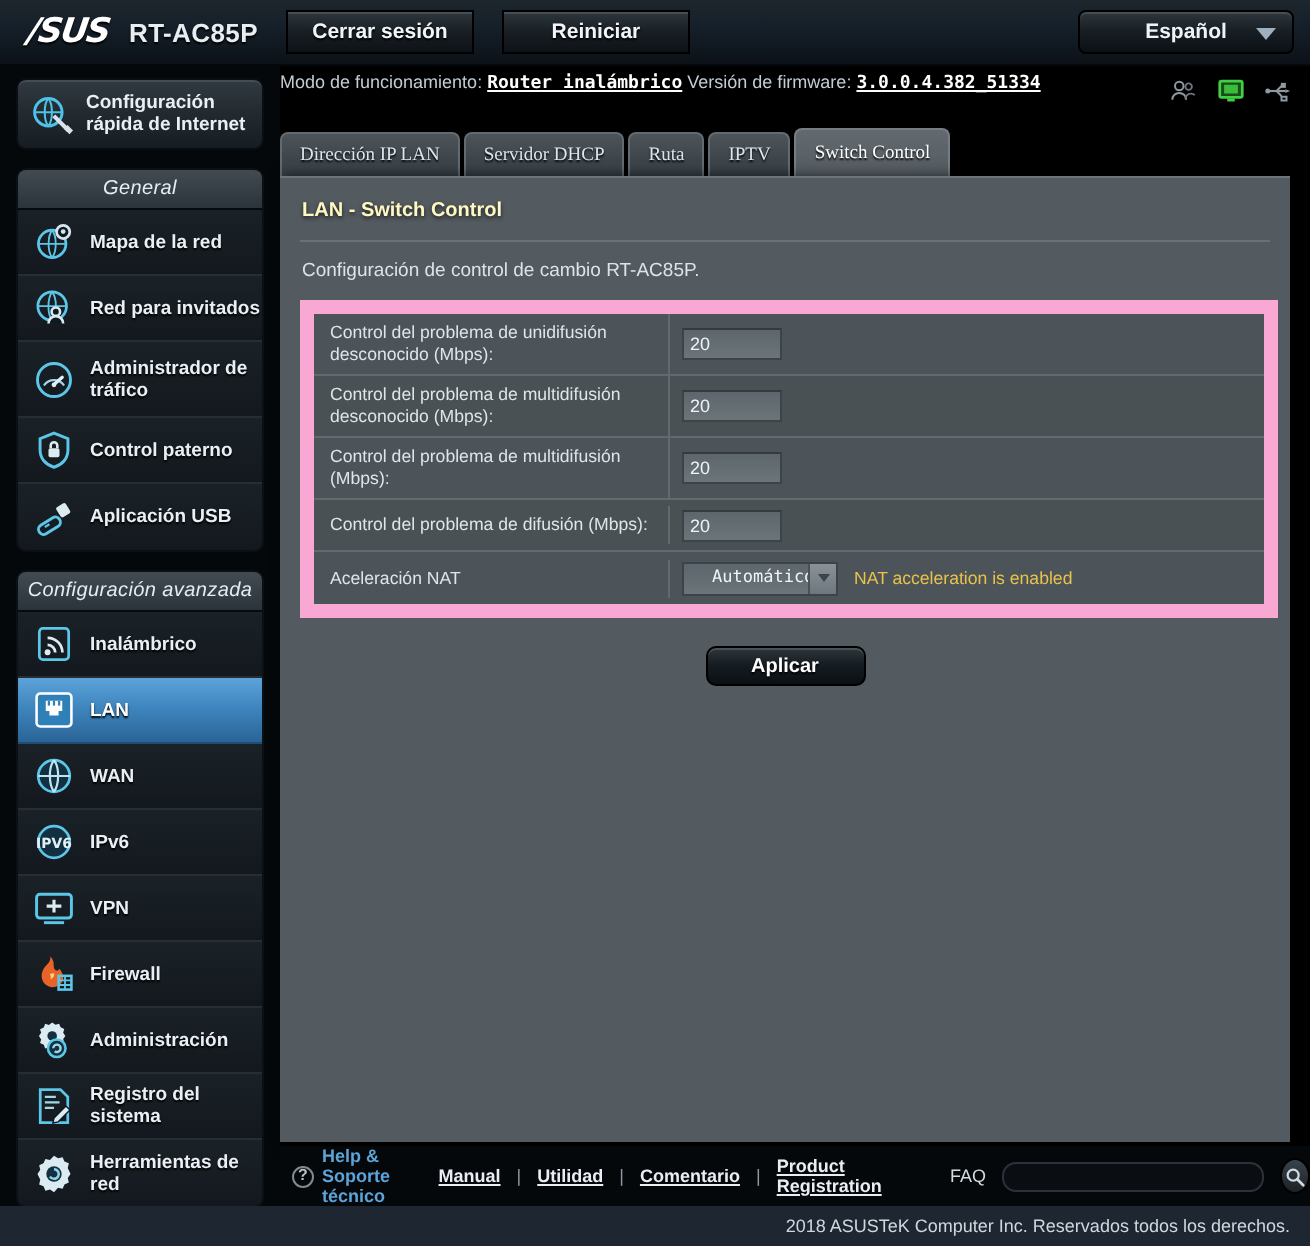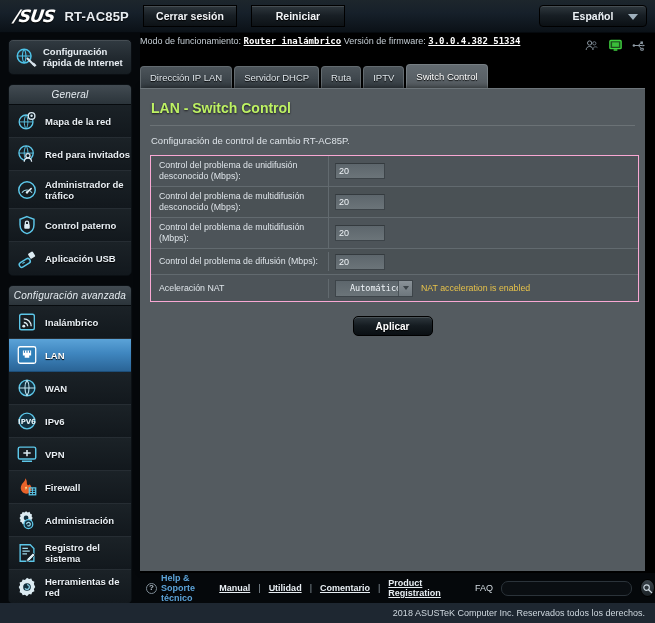--- a/index.html
+++ b/index.html
@@ -136,41 +136,42 @@
     display: flex; align-items: flex-end; gap: 2px;
   }
   .tab {
     height: 22px; padding: 4px 9px;
     display: flex; align-items: center;
     font-size: 9.5px; color: #dfe6eb;
     background: linear-gradient(180deg,#4c545a 0%, #353d43 100%);
     border: 1px solid #636b70; border-bottom: none;
     border-radius: 4px 4px 0 0; cursor: pointer;
     text-shadow: 0 1px 1px #000;
+    font-family: Liberation Serif, serif;
   }
   .tab.active {
     background: linear-gradient(180deg,#626a70 0%, #545b60 100%);
     color: #ffffff; height: 24px;
     border-color: #767e83;
   }
 
   .panel-title {
-    margin: 11px 0 0 11px; color: #bef264; font-size: 14px; font-weight: bold;
+    margin: 11px 0 0 11px; color: #fef9c3; font-size: 10px; font-weight: bold;
     text-shadow: 0 1px 2px rgba(0,0,0,.7);
   }
   .panel-rule {
     margin: 9px 10px 0 10px; height: 1px; background: #6b7276;
   }
   .panel-desc {
     margin: 9px 0 0 11px; color: #dde3e8; font-size: 9.5px;
   }
 
   .formtable {
     margin: 9px 6px 0 10px;
-    border: 1px solid #f9a8d4;
+    border: 7px solid #f9a8d4;
     background: #4d5459;
   }
   .frow {
     display: flex; align-items: center; min-height: 26px;
     border-bottom: 1px solid #626a6f;
   }
   .frow:last-child { border-bottom: none; }
   .frow.alt { background: #4a5155; }
   .fcell-label {
     width: 178px; flex: 0 0 178px; padding: 4px 6px 4px 8px;

